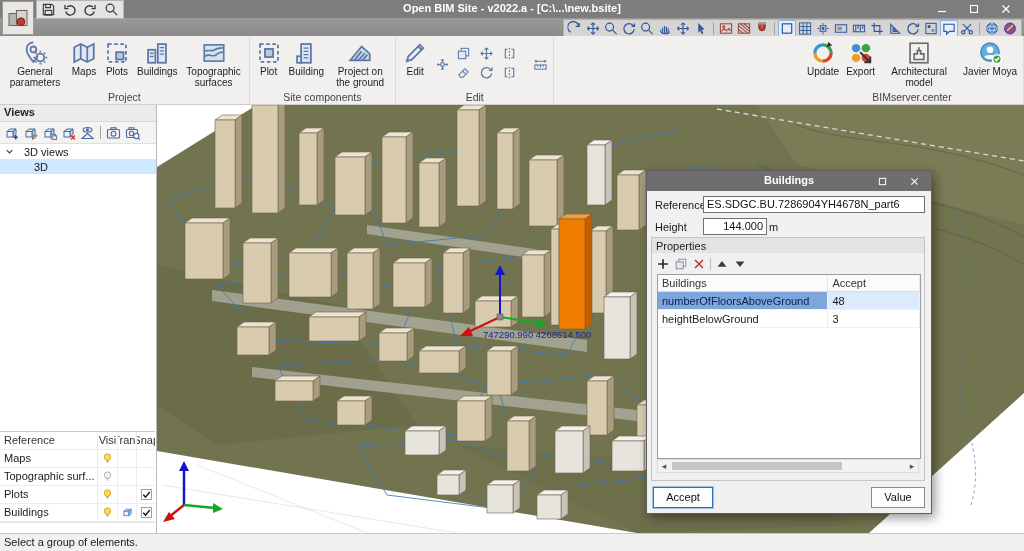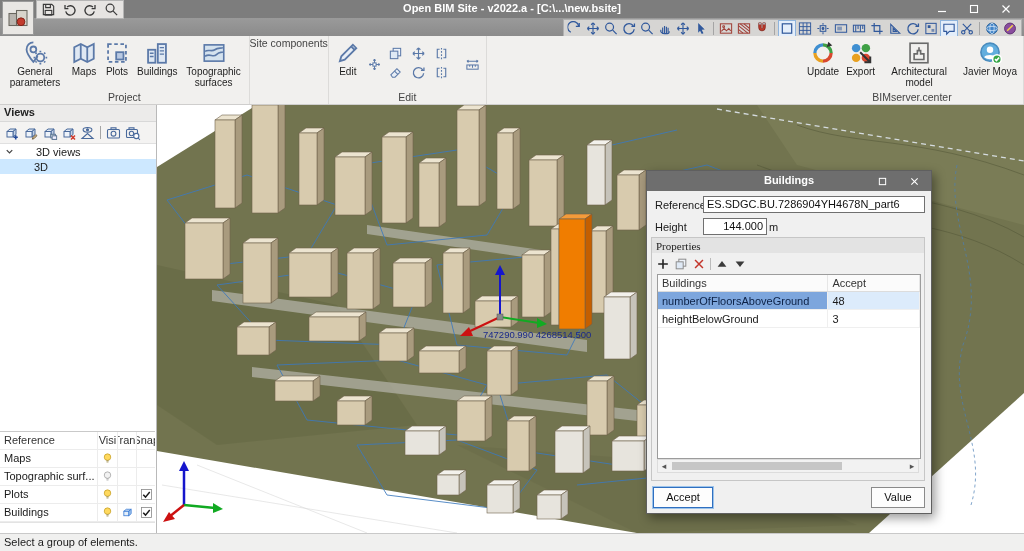--- a/index.html
+++ b/index.html
@@ -48,21 +48,21 @@
   .bimgrp{margin-left:auto;}
   
   .main{position:absolute;left:0;top:105px;width:1024px;height:428px;background:#fff;}
   .leftpanel{position:absolute;left:0;top:0;width:156px;height:428px;background:#fff;
         border-right:1px solid #b9b9b9;}
   .lp-head{height:15px;background:#ecebea;border-bottom:1px solid #d8d8d8;
         font-weight:bold;padding:1px 0 0 4px;color:#222;}
   .lp-tools{height:21px;background:#f4f3f2;border-bottom:1px solid #e0e0e0;
         display:flex;align-items:center;padding:0 2px;}
   .lp-tools .ti{width:17px;height:16px;margin:0 1px;color:#4a6a9c;}
-  .tree-row{height:15px;display:flex;align-items:center;padding-left:4px;gap:21px;}
+  .tree-row{height:15px;display:flex;align-items:center;padding-left:4px;gap:9px;}
   .tree-row .chev{width:11px;height:11px;color:#444;}
   .tree-item{height:15px;background:#cde8ff;display:flex;align-items:center;padding-left:34px;}
   
   .ltable{position:absolute;left:0;top:326px;width:155px;border-top:1px solid #c9c9c9;
         border-bottom:1px solid #e3e3e3;}
   .lrow{display:flex;height:17px;line-height:17px;border-bottom:1px solid #ececec;}
   .lrow.hdr{color:#333;}
   .lc{overflow:hidden;white-space:nowrap;}
   .lc.ref{width:95px;padding-left:4px;border-right:1px solid #ececec;}
   .lc.small{width:19px;border-right:1px solid #ececec;display:flex;align-items:center;justify-content:center;}
@@ -75,21 +75,21 @@
   .dialog{position:absolute;left:646px;top:170px;width:284px;height:342px;background:#f0f0f0;
         border:1px solid #5f5f5f;box-shadow:3px 4px 10px rgba(0,0,0,.4);z-index:20;}
   .dlg-title{position:absolute;left:0;top:0;right:0;height:20px;background:#6e6e6e;color:#fff;}
   .dlg-title .t{position:absolute;left:0;right:0;top:3px;text-align:center;font-weight:bold;}
   .dlg-ctl{position:absolute;top:0;height:20px;width:30px;display:flex;align-items:center;justify-content:center;color:#fff;}
   .dlg-max{right:34px;} .dlg-close{right:2px;}
   .fldlbl{position:absolute;color:#1a1a1a;}
   .txtin{position:absolute;background:#fff;border:1px solid #707070;font-family:"Liberation Sans",sans-serif;
         font-size:11px;padding:0 3px;color:#111;}
   .propbar{position:absolute;left:4px;top:66px;width:274px;height:17px;background:#e3e3e3;
-        border:1px solid #c6c6c6;line-height:17px;padding-left:4px;box-sizing:border-box;color:#222;font-family:Liberation Serif, serif;}
+        border:1px solid #c6c6c6;line-height:17px;padding-left:4px;box-sizing:border-box;color:#222;}
   .proppanel{position:absolute;left:4px;top:82px;width:274px;height:228px;background:#f0f0f0;
         border:1px solid #c6c6c6;border-top:none;box-sizing:border-box;}
   .ptools{position:absolute;left:4px;top:3px;height:16px;display:flex;align-items:center;gap:4px;}
   .ptools .ti{width:14px;height:14px;color:#222;}
   .ptools .ti.gray{color:#8a8a8a;} .ptools .ti.red{color:#c3352b;}
   .psep{width:1px;height:12px;background:#bbb;}
   .ptablewrap{position:absolute;left:5px;top:21px;width:262px;height:183px;background:#fff;
         border:1px solid #9c9c9c;overflow:hidden;}
   table.ptab{border-collapse:collapse;width:100%;font-size:11px;}
   table.ptab th{font-weight:normal;text-align:left;color:#333;height:16px;padding:0 4px;
@@ -585,20 +585,40 @@
             <span class="ric"><svg viewBox="0 0 16 16">
                 <use href="#sym-topo"></use>
               </svg></span>
             <span class="rlbl">Topographic surfaces</span>
           </div>
       </div>
       <div class="rcap">Project</div>
     </div>
 
     <div class="rgroup">
+      <div class="rbtns">
+        <div class="rbtn">
+            <span class="ric"><svg viewBox="0 0 16 16">
+                <use href="#sym-site-plot"></use>
+              </svg></span>
+            <span class="rlbl">Plot</span>
+          </div>
+        <div class="rbtn">
+            <span class="ric"><svg viewBox="0 0 16 16">
+                <use href="#sym-site-building"></use>
+              </svg></span>
+            <span class="rlbl">Building</span>
+          </div>
+        <div class="rbtn">
+            <span class="ric"><svg viewBox="0 0 16 16">
+                <use href="#sym-ground"></use>
+              </svg></span>
+            <span class="rlbl">Project on the ground</span>
+          </div>
+      </div>
       <div class="rcap">Site components</div>
     </div>
 
     <div class="rgroup">
       <div class="rbtns">
         <div class="rbtn">
             <span class="ric"><svg viewBox="0 0 16 16">
                 <use href="#sym-pencil"></use>
               </svg></span>
             <span class="rlbl">Edit</span>

